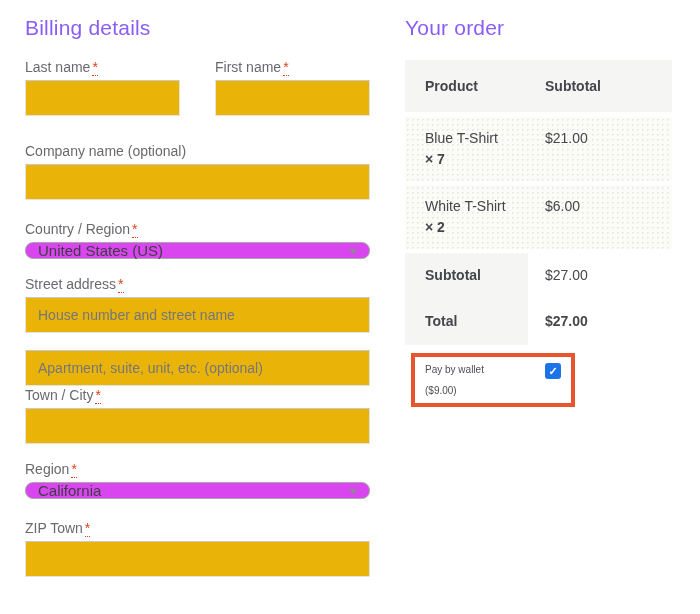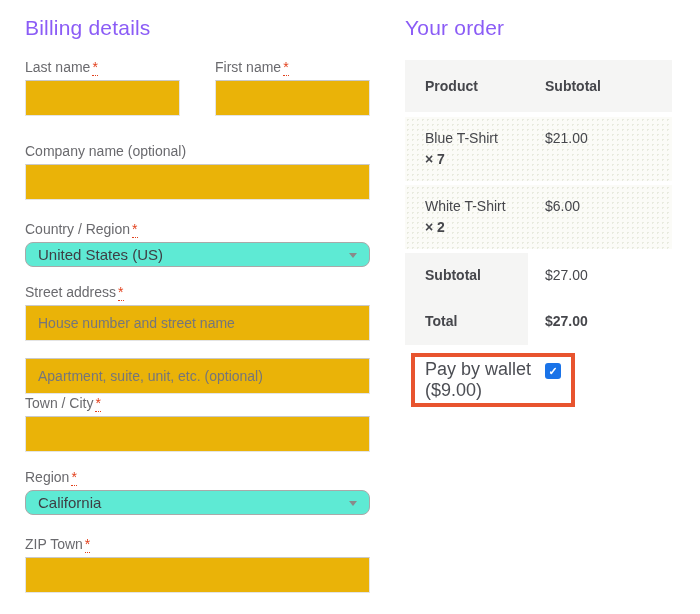--- a/index.html
+++ b/index.html
@@ -40,22 +40,22 @@
 
   .f-company  { margin-top:26px; }
   .f-country  { margin-top:20px; }
   .f-address  { margin-top:16px; }
   .f-address2 { margin-top:17px; }
   .f-city     { }
   .f-state    { margin-top:16px; }
   .f-zip      { margin-top:20px; }
 
   .select-box {
-    height:25px; border:1px solid #a9a9a9; border-radius:8px;
-    background:#5eead4; display:flex; align-items:center;
+    height:17px; border:1px solid #a9a9a9; border-radius:8px;
+    background:#d946ef; display:flex; align-items:center;
     padding:0 12px; position:relative; cursor:pointer;
   }
   .sel-val { font-size:15px; color:#3e3e44; }
   .caret {
     position:absolute; right:12px; top:50%; margin-top:-2px;
     width:0; height:0;
     border-left:4px solid transparent; border-right:4px solid transparent;
     border-top:5px solid #8a8a8a;
   }
 
@@ -81,21 +81,21 @@
     width:123px; background:#f5f5f4; padding:14px 0 0 20px; font-weight:700;
   }
   .f-row .ftd { flex:1; padding:14px 0 0 17px; }
   .f-row.total .ftd { font-weight:700; }
 
   
   .hl-box { border:4px solid var(--highlight,#e8542e); }
   .pay-box {
     width:164px; margin:8px 0 0 6px; padding:2px 10px; position:relative;
   }
-  .pay-line { font-size:18px; color:#4c4e54; line-height:21px; }
+  .pay-line { font-size:10px; color:#4c4e54; line-height:21px; }
   .cbx {
     position:absolute; top:6px; right:10px; width:16px; height:16px;
     background:var(--checkbox,#1a73e8); border-radius:3px;
     display:flex; align-items:center; justify-content:center; cursor:pointer;
   }
   .cbx .check { color:#fff; font-size:11px; font-weight:700; line-height:1; }
 
   .amount-box {
     width:261px; margin:34px 0 0 6px; padding:9px 13px 11px 10px;
   }

